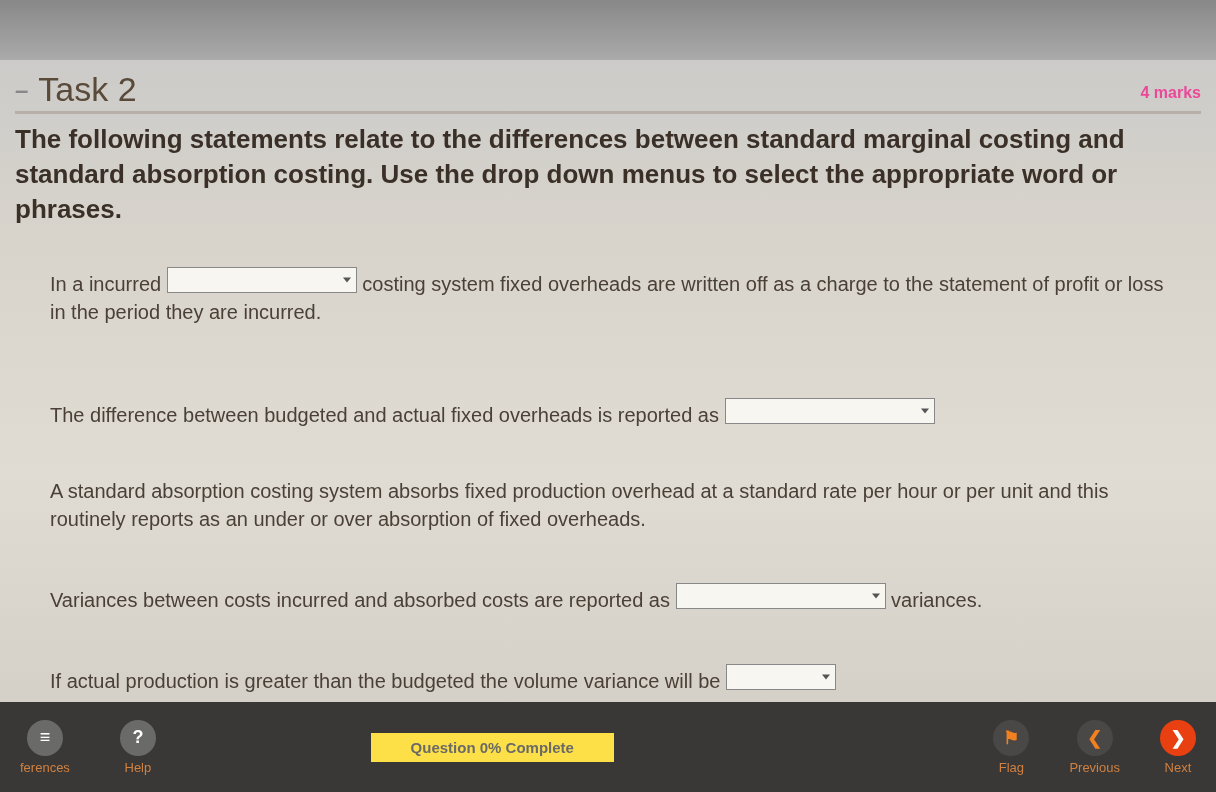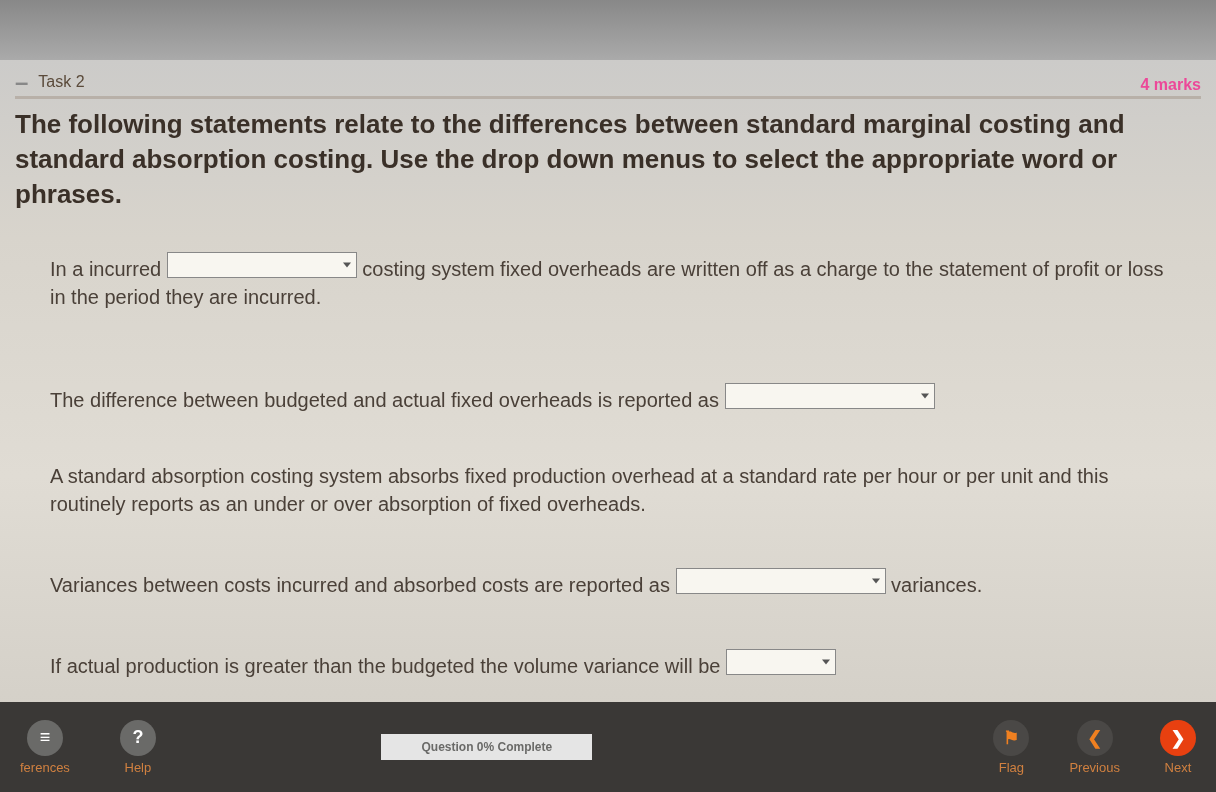--- a/index.html
+++ b/index.html
@@ -39,21 +39,21 @@
       align-items: center;
       gap: 10px;
     }
     .collapse-icon {
       color: #888;
       font-size: 24px;
       font-weight: bold;
       line-height: 1;
     }
     .task-title {
-      font-size: 16px;
+      font-size: 34px;
       color: #5a4a3a;
       font-weight: normal;
     }
     .marks {
       color: #ec4899;
       font-size: 16px;
       font-weight: bold;
     }
     .instruction {
       font-size: 26px;
@@ -126,24 +126,24 @@
       align-items: center;
       justify-content: center;
       font-size: 18px;
       font-weight: bold;
     }
     .nav-icon.gray { background: #6a6a68; color: #fff; }
     .nav-icon.dark { background: #4a4846; color: #f08020; }
     .nav-icon.orange { background: #e84010; color: #fff; }
     .progress-box {
       margin: 0 auto;
-      background: #e5e5e5;
+      background: #fde047;
       padding: 6px 40px;
       color: #6a6a68;
-      font-size: 12px;
+      font-size: 15px;
       font-weight: bold;
     }
     .right-nav {
       display: flex;
       gap: 40px;
       margin-left: auto;
     }
   </style>
 </head>
 <body>

